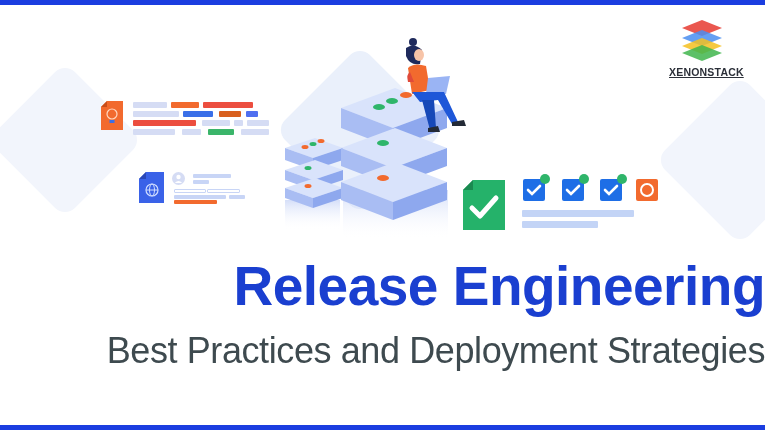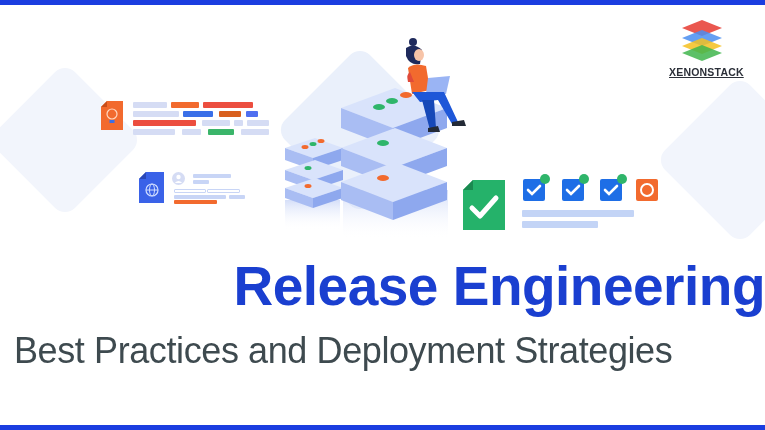--- a/index.html
+++ b/index.html
@@ -5,21 +5,21 @@
   * { margin:0; padding:0; box-sizing:border-box; }
   html, body { width:765px; height:430px; overflow:hidden; background:#ffffff; }
   body { position:relative; font-family:"Liberation Sans", sans-serif; }
   .bar-top { position:absolute; left:0; top:0; width:765px; height:5px; background:#1b3de0; }
   .bar-bottom { position:absolute; left:0; bottom:0; width:765px; height:5px; background:#1b3de0; }
   .bg-diamond { position:absolute; background:#f2f5fc; transform:rotate(45deg); border-radius:14px; }
   .abs { position:absolute; }
   .pill { position:absolute; height:6px; border-radius:1px; }
   .logo-text { position:absolute; left:669px; top:66px; font-size:10.5px; font-weight:bold; color:#2b2f38; letter-spacing:0.2px;text-decoration:underline; }
   .title { position:absolute; left:0; width:765px; top:254px; text-align:right; font-size:55px; font-weight:bold; color:#1a3fd0; letter-spacing:-0.5px; }
-  .subtitle { position:absolute; left:0; width:765px; top:330px; text-align:left; font-size:36px; color:#3e4a4f; letter-spacing:-0.4px; padding-left:14px; }
+  .subtitle { position:absolute; left:0; width:765px; top:330px; text-align:right; font-size:36px; color:#3e4a4f; letter-spacing:-0.4px; padding-left:14px; }
   .checkbox { position:absolute; width:22px; height:22px; background:#1e6ee6; border-radius:2px; }
   .checkbox .dot { position:absolute; right:-5px; top:-5px; width:10px; height:10px; background:#2fb56a; border-radius:50%; }
 </style>
 </head>
 <body>
 
 <div class="bar-top"></div>
 
 <div class="bg-diamond" style="left:10px;top:85px;width:110px;height:110px;"></div>
 <div class="bg-diamond" style="left:300px;top:70px;width:120px;height:120px;background:#eaf0fb;"></div>

